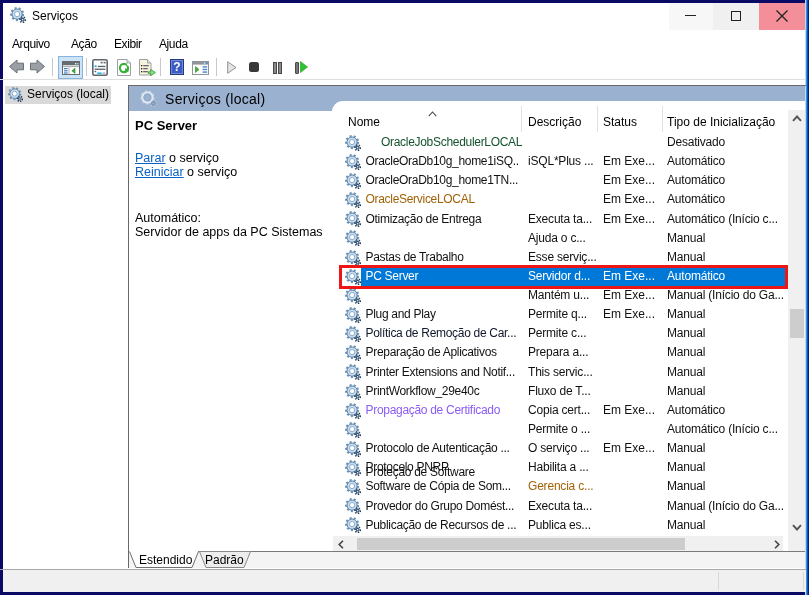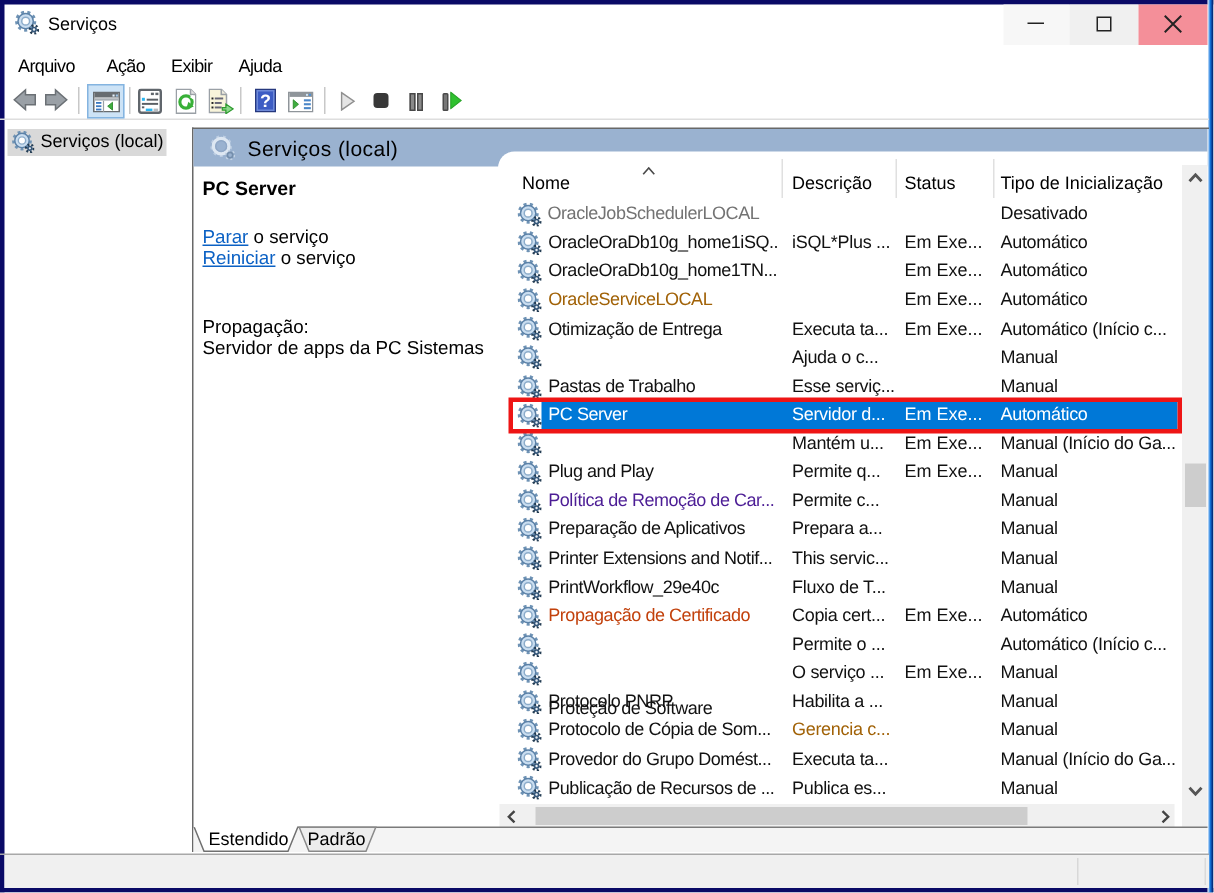--- a/index.html
+++ b/index.html
@@ -159,38 +159,38 @@
 <div class="abs" style="left:129.3px;top:86.4px;width:675.7px;height:24.9px;background:#9ab2d0;"></div>
 <div class="abs" style="left:332px;top:100.7px;width:473px;height:15px;background:#fff;border-top-left-radius:11px;"></div>
 <svg class="abs" style="left:140px;top:90px" width="17" height="17" viewBox="0 0 16 16">
       <use href="#gearband"></use>
     </svg>
 <div class="abs" style="left:165px;top:86px;height:26px;line-height:26px;font-size:14px;letter-spacing:0.3px;">Serviços (local)</div>
 
 <div class="abs" style="left:135px;top:117.5px;height:15px;line-height:15px;font-weight:bold;font-size:13px;">PC Server</div>
 <div class="abs" style="left:135px;top:150.5px;height:14.5px;line-height:14.5px;font-size:12.5px;"><span style="color:#0b61c4;text-decoration:underline;">Parar</span> o serviço</div>
 <div class="abs" style="left:135px;top:165px;height:14.5px;line-height:14.5px;font-size:12.5px;"><span style="color:#0b61c4;text-decoration:underline;">Reiniciar</span> o serviço</div>
-<div class="abs" style="left:135px;top:210.5px;height:14.5px;line-height:14.5px;font-size:12.5px;">Propagação:</div>
+<div class="abs" style="left:135px;top:210.5px;height:14.5px;line-height:14.5px;font-size:12.5px;">Automático:</div>
 <div class="abs" style="left:135px;top:224.5px;height:14.5px;line-height:14.5px;font-size:12.5px;">Servidor de apps da PC Sistemas</div>
 
 <div class="abs" style="left:348px;top:111px;height:23px;line-height:23px;">Nome</div>
 <div class="abs" style="left:528px;top:111px;height:23px;line-height:23px;">Descrição</div>
 <div class="abs" style="left:603px;top:111px;height:23px;line-height:23px;">Status</div>
 <div class="abs" style="left:667px;top:111px;height:23px;line-height:23px;">Tipo de Inicialização</div>
 <svg class="abs" style="left:427.5px;top:110.5px" width="9" height="6" viewBox="0 0 9 6">
       <path d="M0.8,5.2 L4.5,1 L8.2,5.2" fill="none" stroke="#4a4a4a" stroke-width="1.1"></path>
     </svg>
 <div class="abs" style="left:521px;top:106px;width:1px;height:26px;background:#e0e0e0;"></div>
 <div class="abs" style="left:597px;top:106px;width:1px;height:26px;background:#e0e0e0;"></div>
 <div class="abs" style="left:662px;top:106px;width:1px;height:26px;background:#e0e0e0;"></div>
 
 <svg class="abs" style="left:345px;top:134.8px" width="16" height="16" viewBox="0 0 16 16">
       <use href="#gear"></use>
     </svg>
-<div class="abs rtxt" style="left:365px;top:133.0px;width:153.5px;letter-spacing:-0.3px;color:#737373;">OracleJobSchedulerLOCAL</div>
+<div class="abs rtxt" style="left:381px;top:133.0px;width:153.5px;letter-spacing:-0.3px;color:#14532d;">OracleJobSchedulerLOCAL</div>
 <div class="abs rtxt" style="left:528px;top:133.0px;width:70px;letter-spacing:-0.2px;color:#111;"></div>
 <div class="abs rtxt" style="left:603px;top:133.0px;width:57px;color:#111;"></div>
 <div class="abs rtxt" style="left:667px;top:133.0px;width:118px;letter-spacing:-0.2px;color:#111;">Desativado</div>
 <svg class="abs" style="left:345px;top:153.9px" width="16" height="16" viewBox="0 0 16 16">
       <use href="#gear"></use>
     </svg>
 <div class="abs rtxt" style="left:365.5px;top:152.1px;width:153.5px;letter-spacing:-0.3px;color:#111;">OracleOraDb10g_home1iSQ...</div>
 <div class="abs rtxt" style="left:528px;top:152.1px;width:70px;letter-spacing:-0.2px;color:#111;">iSQL*Plus ...</div>
 <div class="abs rtxt" style="left:603px;top:152.1px;width:57px;color:#111;">Em Exe...</div>
 <div class="abs rtxt" style="left:667px;top:152.1px;width:118px;letter-spacing:-0.2px;color:#111;">Automático</div>
@@ -245,21 +245,21 @@
 <svg class="abs" style="left:345px;top:307.0px" width="16" height="16" viewBox="0 0 16 16">
       <use href="#gear"></use>
     </svg>
 <div class="abs rtxt" style="left:365.5px;top:305.2px;width:153.5px;letter-spacing:-0.3px;color:#111;">Plug and Play</div>
 <div class="abs rtxt" style="left:528px;top:305.2px;width:70px;letter-spacing:-0.2px;color:#111;">Permite q...</div>
 <div class="abs rtxt" style="left:603px;top:305.2px;width:57px;color:#111;">Em Exe...</div>
 <div class="abs rtxt" style="left:667px;top:305.2px;width:118px;letter-spacing:-0.2px;color:#111;">Manual</div>
 <svg class="abs" style="left:345px;top:326.1px" width="16" height="16" viewBox="0 0 16 16">
       <use href="#gear"></use>
     </svg>
-<div class="abs rtxt" style="left:365.5px;top:324.3px;width:153.5px;letter-spacing:-0.3px;color:#4c1d95;">Política de Remoção de Car...</div>
+<div class="abs rtxt" style="left:365.5px;top:324.3px;width:153.5px;letter-spacing:-0.3px;color:#0f172a;">Política de Remoção de Car...</div>
 <div class="abs rtxt" style="left:528px;top:324.3px;width:70px;letter-spacing:-0.2px;color:#111;">Permite c...</div>
 <div class="abs rtxt" style="left:603px;top:324.3px;width:57px;color:#111;"></div>
 <div class="abs rtxt" style="left:667px;top:324.3px;width:118px;letter-spacing:-0.2px;color:#111;">Manual</div>
 <svg class="abs" style="left:345px;top:345.2px" width="16" height="16" viewBox="0 0 16 16">
       <use href="#gear"></use>
     </svg>
 <div class="abs rtxt" style="left:365.5px;top:343.4px;width:153.5px;letter-spacing:-0.3px;color:#111;">Preparação de Aplicativos</div>
 <div class="abs rtxt" style="left:528px;top:343.4px;width:70px;letter-spacing:-0.2px;color:#111;">Prepara a...</div>
 <div class="abs rtxt" style="left:603px;top:343.4px;width:57px;color:#111;"></div>
 <div class="abs rtxt" style="left:667px;top:343.4px;width:118px;letter-spacing:-0.2px;color:#111;">Manual</div>
@@ -273,48 +273,49 @@
 <svg class="abs" style="left:345px;top:383.5px" width="16" height="16" viewBox="0 0 16 16">
       <use href="#gear"></use>
     </svg>
 <div class="abs rtxt" style="left:365.5px;top:381.7px;width:153.5px;letter-spacing:-0.3px;color:#111;">PrintWorkflow_29e40c</div>
 <div class="abs rtxt" style="left:528px;top:381.7px;width:70px;letter-spacing:-0.2px;color:#111;">Fluxo de T...</div>
 <div class="abs rtxt" style="left:603px;top:381.7px;width:57px;color:#111;"></div>
 <div class="abs rtxt" style="left:667px;top:381.7px;width:118px;letter-spacing:-0.2px;color:#111;">Manual</div>
 <svg class="abs" style="left:345px;top:402.6px" width="16" height="16" viewBox="0 0 16 16">
       <use href="#gear"></use>
     </svg>
-<div class="abs rtxt" style="left:365.5px;top:400.8px;width:153.5px;letter-spacing:-0.3px;color:#c2410c;">Propagação de Certificado</div>
+<div class="abs rtxt" style="left:365.5px;top:400.8px;width:153.5px;letter-spacing:-0.3px;color:#8b5cf6;">Propagação de Certificado</div>
 <div class="abs rtxt" style="left:528px;top:400.8px;width:70px;letter-spacing:-0.2px;color:#111;">Copia cert...</div>
 <div class="abs rtxt" style="left:603px;top:400.8px;width:57px;color:#111;">Em Exe...</div>
 <div class="abs rtxt" style="left:667px;top:400.8px;width:118px;letter-spacing:-0.2px;color:#111;">Automático</div>
 <svg class="abs" style="left:345px;top:421.8px" width="16" height="16" viewBox="0 0 16 16">
       <use href="#gear"></use>
     </svg>
 <div class="abs rtxt" style="left:365.5px;top:434px;width:153.5px;letter-spacing:-0.3px;color:#111;margin-top:29px;">Proteção de Software</div>
 <div class="abs rtxt" style="left:528px;top:419.9px;width:70px;letter-spacing:-0.2px;color:#111;">Permite o ...</div>
 <div class="abs rtxt" style="left:603px;top:419.9px;width:57px;color:#111;"></div>
 <div class="abs rtxt" style="left:667px;top:419.9px;width:118px;letter-spacing:-0.2px;color:#111;">Automático (Início c...</div>
 <svg class="abs" style="left:345px;top:440.9px" width="16" height="16" viewBox="0 0 16 16">
       <use href="#gear"></use>
     </svg>
+<div class="abs rtxt" style="left:365.5px;top:439.1px;width:153.5px;letter-spacing:-0.3px;color:#111;">Protocolo de Autenticação ...</div>
 <div class="abs rtxt" style="left:528px;top:439.1px;width:70px;letter-spacing:-0.2px;color:#111;">O serviço ...</div>
 <div class="abs rtxt" style="left:603px;top:439.1px;width:57px;color:#111;">Em Exe...</div>
 <div class="abs rtxt" style="left:667px;top:439.1px;width:118px;letter-spacing:-0.2px;color:#111;">Manual</div>
 <svg class="abs" style="left:345px;top:460.0px" width="16" height="16" viewBox="0 0 16 16">
       <use href="#gear"></use>
     </svg>
 <div class="abs rtxt" style="left:365.5px;top:458.2px;width:153.5px;letter-spacing:-0.3px;color:#111;">Protocolo PNRP</div>
 <div class="abs rtxt" style="left:528px;top:458.2px;width:70px;letter-spacing:-0.2px;color:#111;">Habilita a ...</div>
 <div class="abs rtxt" style="left:603px;top:458.2px;width:57px;color:#111;"></div>
 <div class="abs rtxt" style="left:667px;top:458.2px;width:118px;letter-spacing:-0.2px;color:#111;">Manual</div>
 <svg class="abs" style="left:345px;top:479.1px" width="16" height="16" viewBox="0 0 16 16">
       <use href="#gear"></use>
     </svg>
-<div class="abs rtxt" style="left:365.5px;top:477.3px;width:153.5px;letter-spacing:-0.3px;color:#111;">Protocolo de Cópia de Som...</div>
+<div class="abs rtxt" style="left:365.5px;top:477.3px;width:153.5px;letter-spacing:-0.3px;color:#111;">Software de Cópia de Som...</div>
 <div class="abs rtxt" style="left:528px;top:477.3px;width:70px;letter-spacing:-0.2px;color:#a16207;">Gerencia c...</div>
 <div class="abs rtxt" style="left:603px;top:477.3px;width:57px;color:#111;"></div>
 <div class="abs rtxt" style="left:667px;top:477.3px;width:118px;letter-spacing:-0.2px;color:#111;">Manual</div>
 <svg class="abs" style="left:345px;top:498.3px" width="16" height="16" viewBox="0 0 16 16">
       <use href="#gear"></use>
     </svg>
 <div class="abs rtxt" style="left:365.5px;top:496.5px;width:153.5px;letter-spacing:-0.3px;color:#111;">Provedor do Grupo Domést...</div>
 <div class="abs rtxt" style="left:528px;top:496.5px;width:70px;letter-spacing:-0.2px;color:#111;">Executa ta...</div>
 <div class="abs rtxt" style="left:603px;top:496.5px;width:57px;color:#111;"></div>
 <div class="abs rtxt" style="left:667px;top:496.5px;width:118px;letter-spacing:-0.2px;color:#111;">Manual (Início do Ga...</div>

